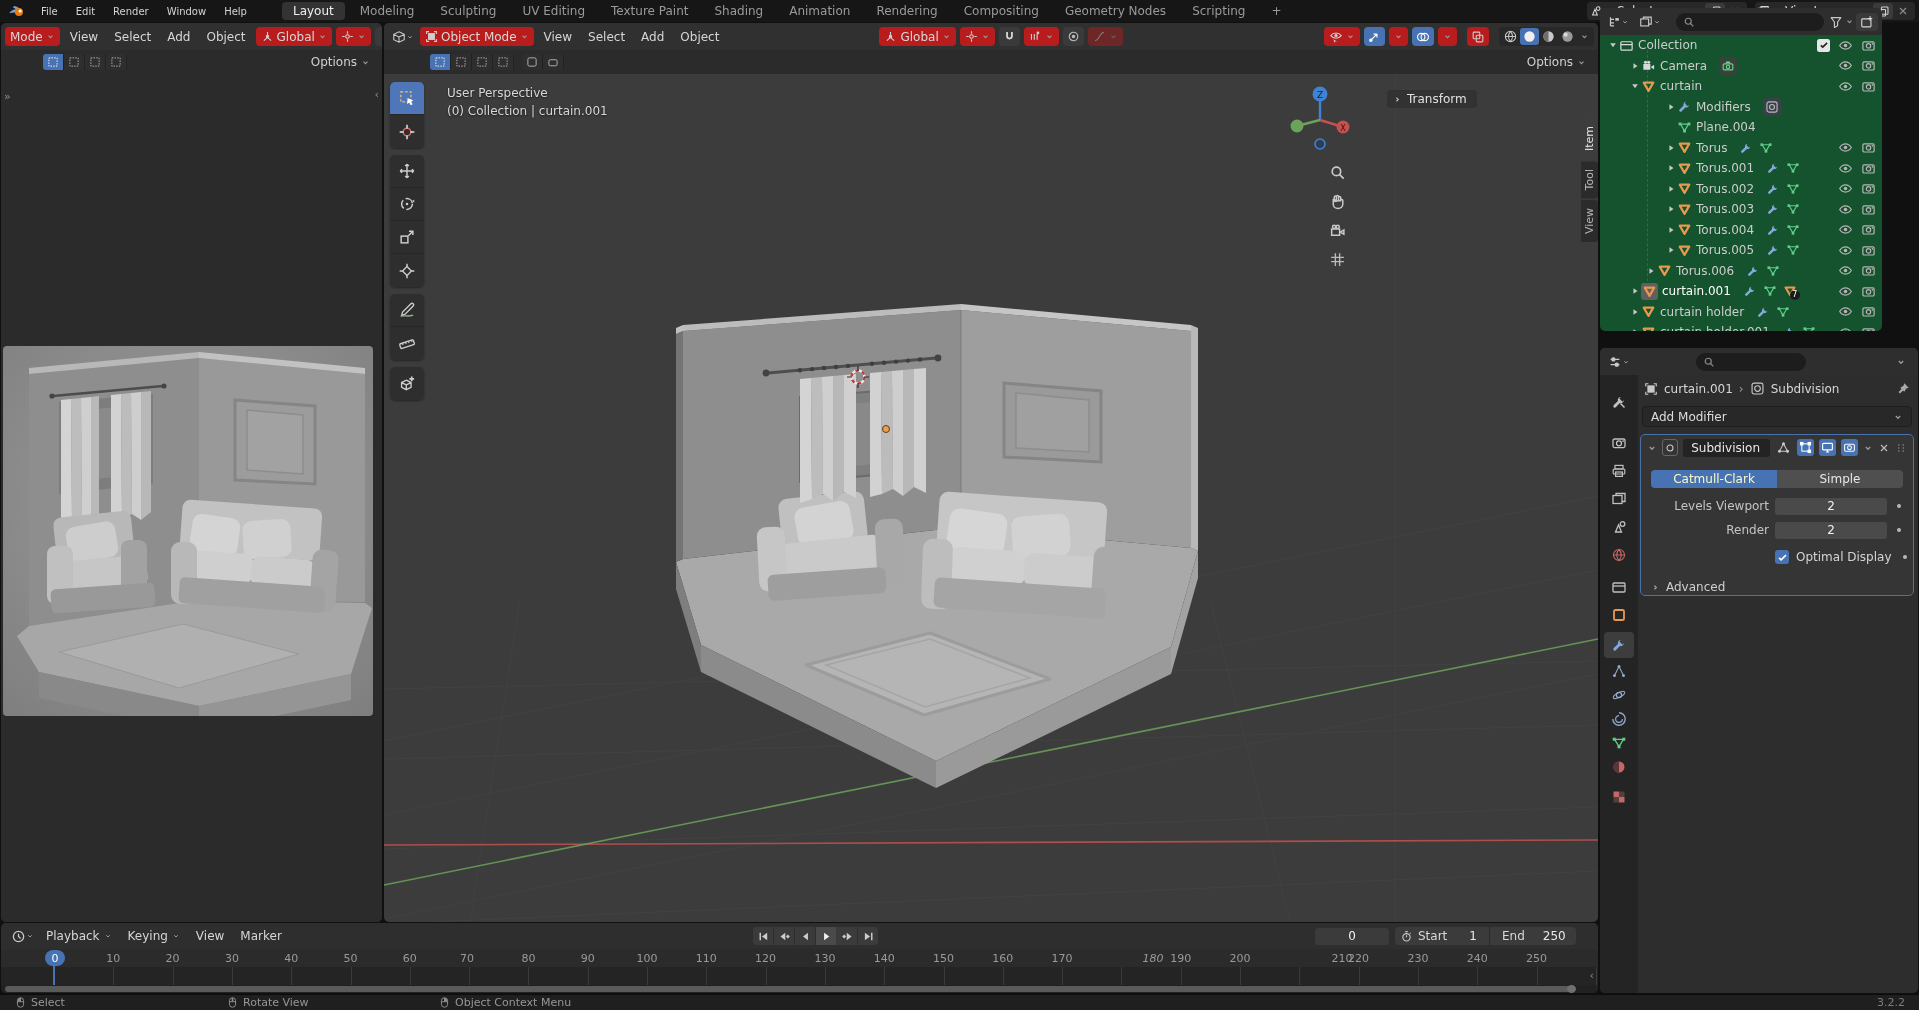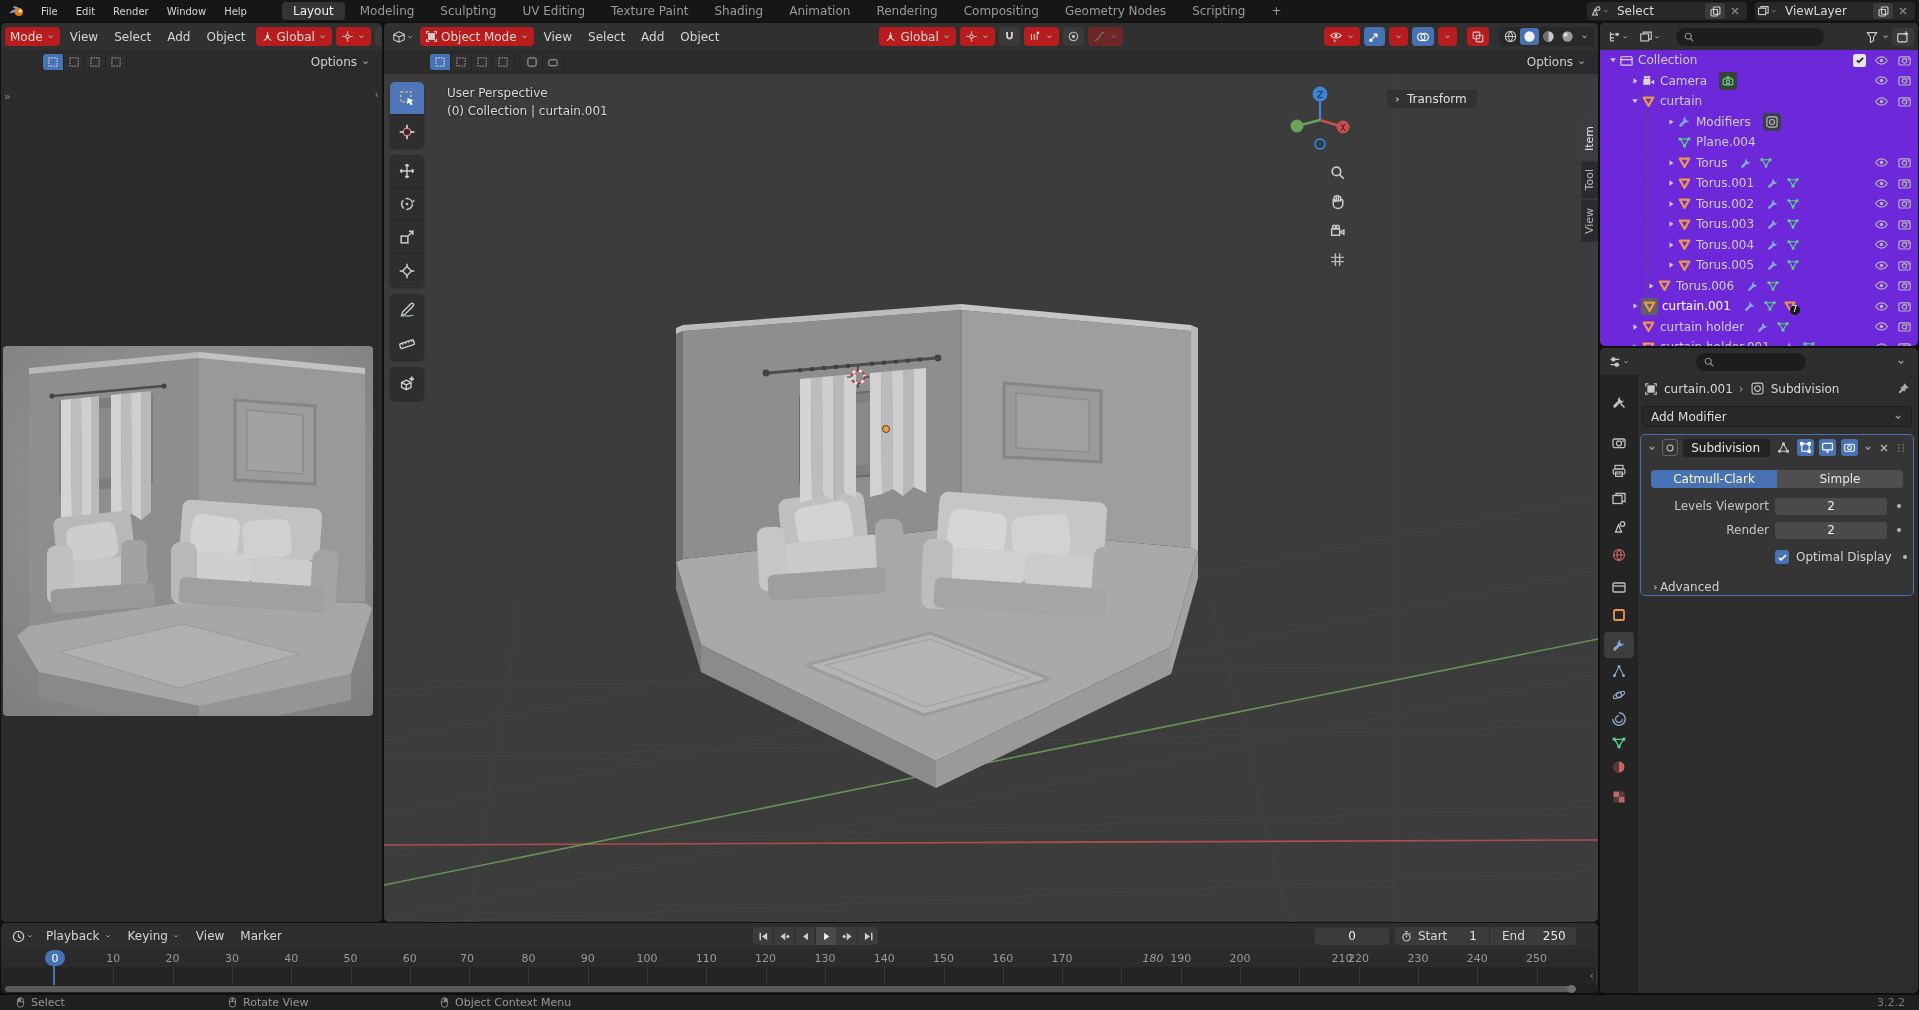--- a/index.html
+++ b/index.html
@@ -16,21 +16,21 @@
   .wtab{padding:2px 11px;color:#9a9a9a;font-size:12px;border-radius:4px;margin-right:4px;white-space:nowrap}
   .wtab.active{background:#333333;color:#efefef}
   .idblock{background:#282828;border-radius:4px;height:18px;display:flex;align-items:center;padding:0 2px;margin-left:8px}
   .idblock .lbl{padding:0 8px;color:#d8d8d8;min-width:96px}
   .idblock .sq{width:20px;height:16px;border-radius:3px;display:flex;align-items:center;justify-content:center}
   .idblock .sq.lit{background:#3a3a3a}
   
   .editor{position:absolute;border-radius:5px;overflow:hidden}
   #lv{left:1px;top:23px;width:381px;height:899px;background:#2e2e2e}
   #mv{left:384px;top:23px;width:1214px;height:899px;background:#3c3c3c}
-  #outliner{left:1600px;top:23px;width:318px;height:323px;background:#6d28d9}
+  #outliner{left:1600px;top:8px;width:282px;height:323px;background:#14532d}
   #props{left:1600px;top:348px;width:318px;height:645px;background:#2d2d2d}
   #timeline{left:1px;top:923px;width:1597px;height:70px;background:#2b2b2b}
   .vhead{height:27px;background:#303030;display:flex;align-items:center;padding:0 4px;white-space:nowrap}
   .vtools{height:24px;background:#2b2b2b;display:flex;align-items:center;padding:0 6px}
   .hbtn{background:#b91c1c;border-radius:4px;height:19px;display:flex;align-items:center;gap:3px;padding:0 5px;margin:0 2px;color:#d8d8d8}
   .hbtn.blue{background:#4772b3;color:#fff}
   .hmenu{padding:0 8px;color:#d6d6d6}
   .chev{color:#9a9a9a}
   .optbtn{margin-left:auto;display:flex;align-items:center;gap:4px;color:#d0d0d0;padding:0 6px}
   .selmode{width:21px;height:16px;background:#2e2e2e;display:flex;align-items:center;justify-content:center;border-right:1px solid #222}
@@ -1742,21 +1742,21 @@
       </div>
       <div class="flex" style="margin-top:8px;height:18px;padding-left:134px;gap:7px">
         <span class="ic" style="width:14px;height:14px;background:#4772b3;border-radius:3px">
             <svg width="11" height="11" viewBox="0 0 16 16" fill="none" stroke="#fff" stroke-width="2.4">
               <path d="m3 8.5 3 3 7-7"></path>
             </svg>
           </span>
         <span style="color:#d4d4d4">Optimal Display</span>
         <span class="dot" style="margin-left:auto;margin-right:6px"></span>
       </div>
-      <div class="flex" style="margin:14px 0 0 10px;gap:0;color:#cfcfcf">
+      <div class="flex" style="margin:14px 0 0 10px;gap:6px;color:#cfcfcf">
         <span class="ic">
             <svg width="9" height="9" viewBox="0 0 16 16" fill="none" stroke="#aaa" stroke-width="2">
               <path d="M6 4.5 9.5 8 6 11.5"></path>
             </svg>
           </span>
         <span>Advanced</span>
       </div>
     </div>
   </div>
 

